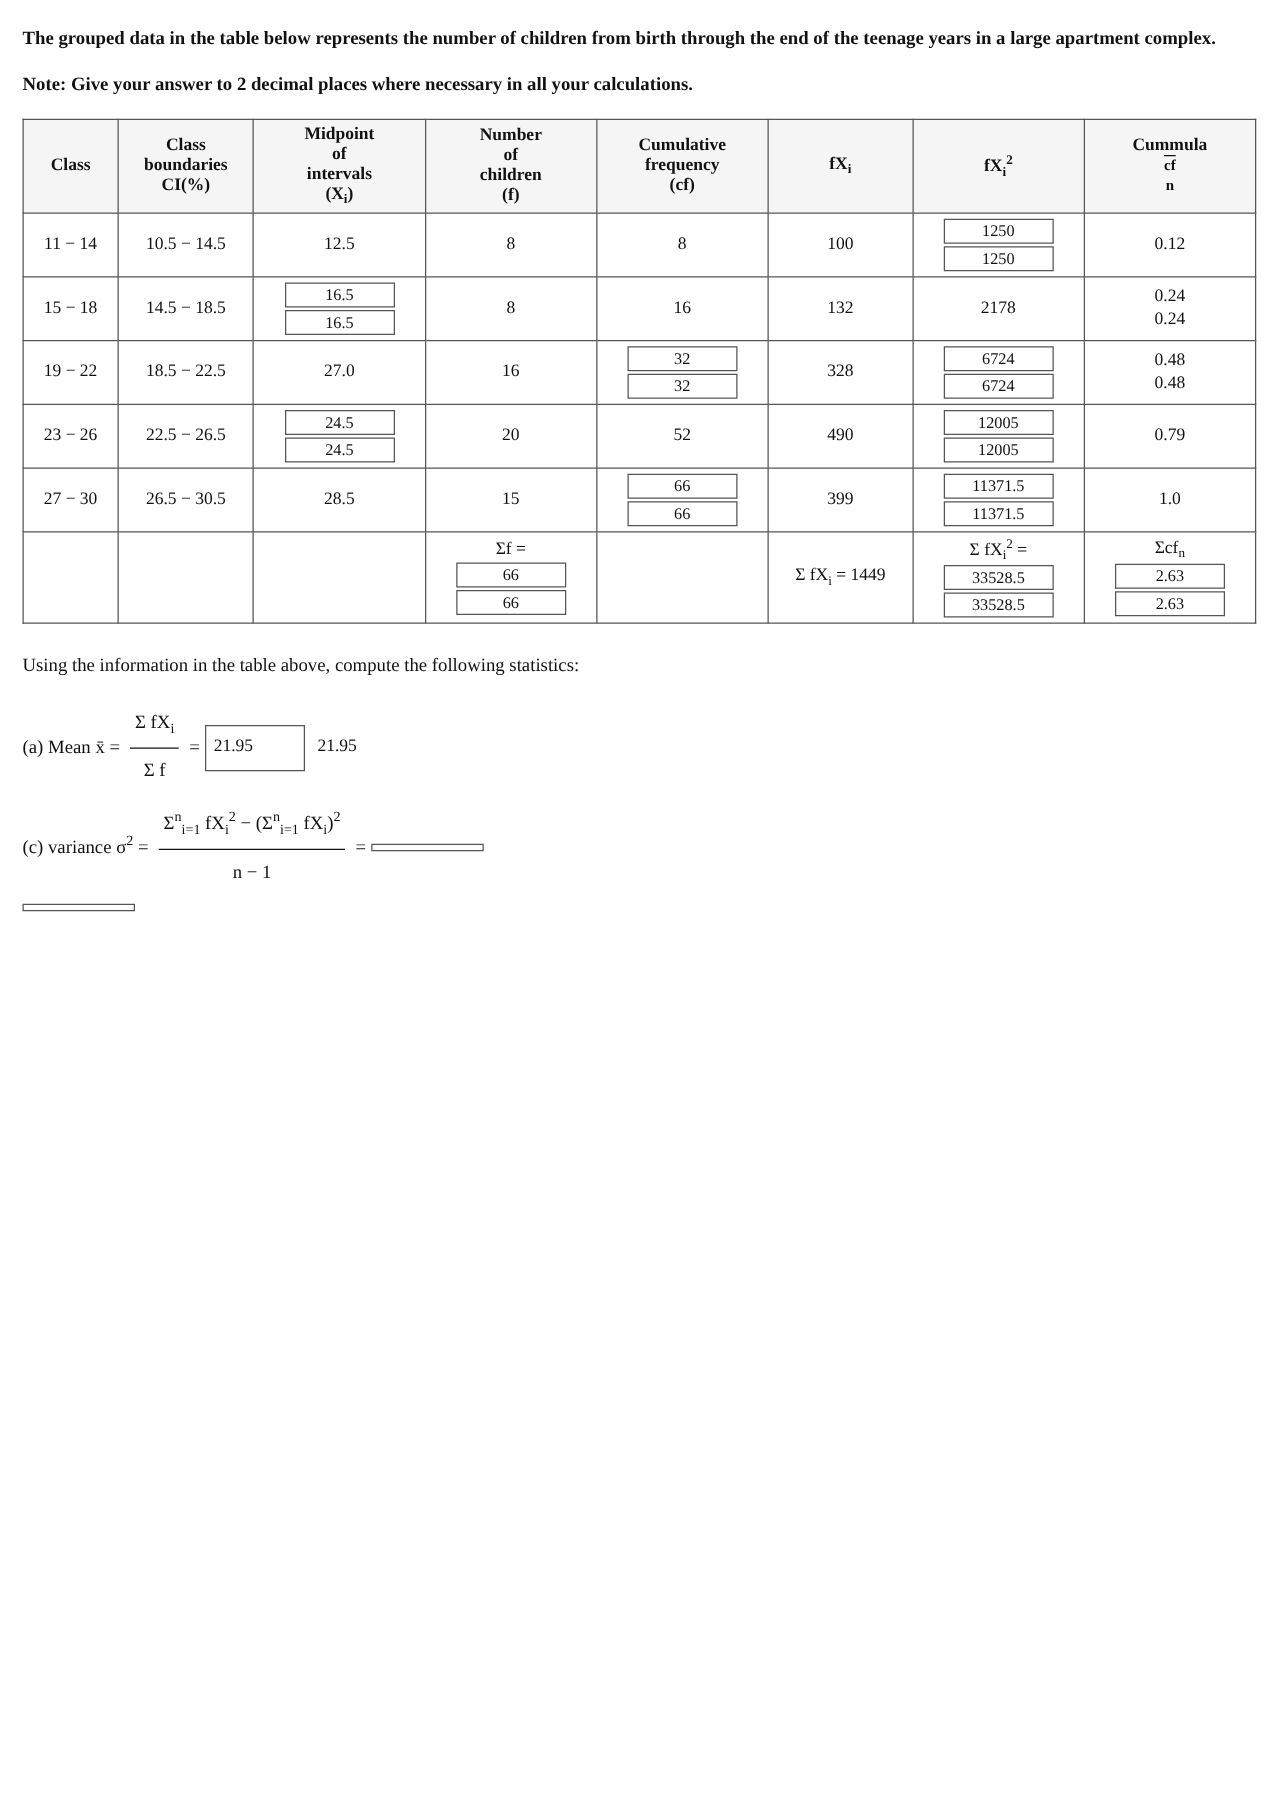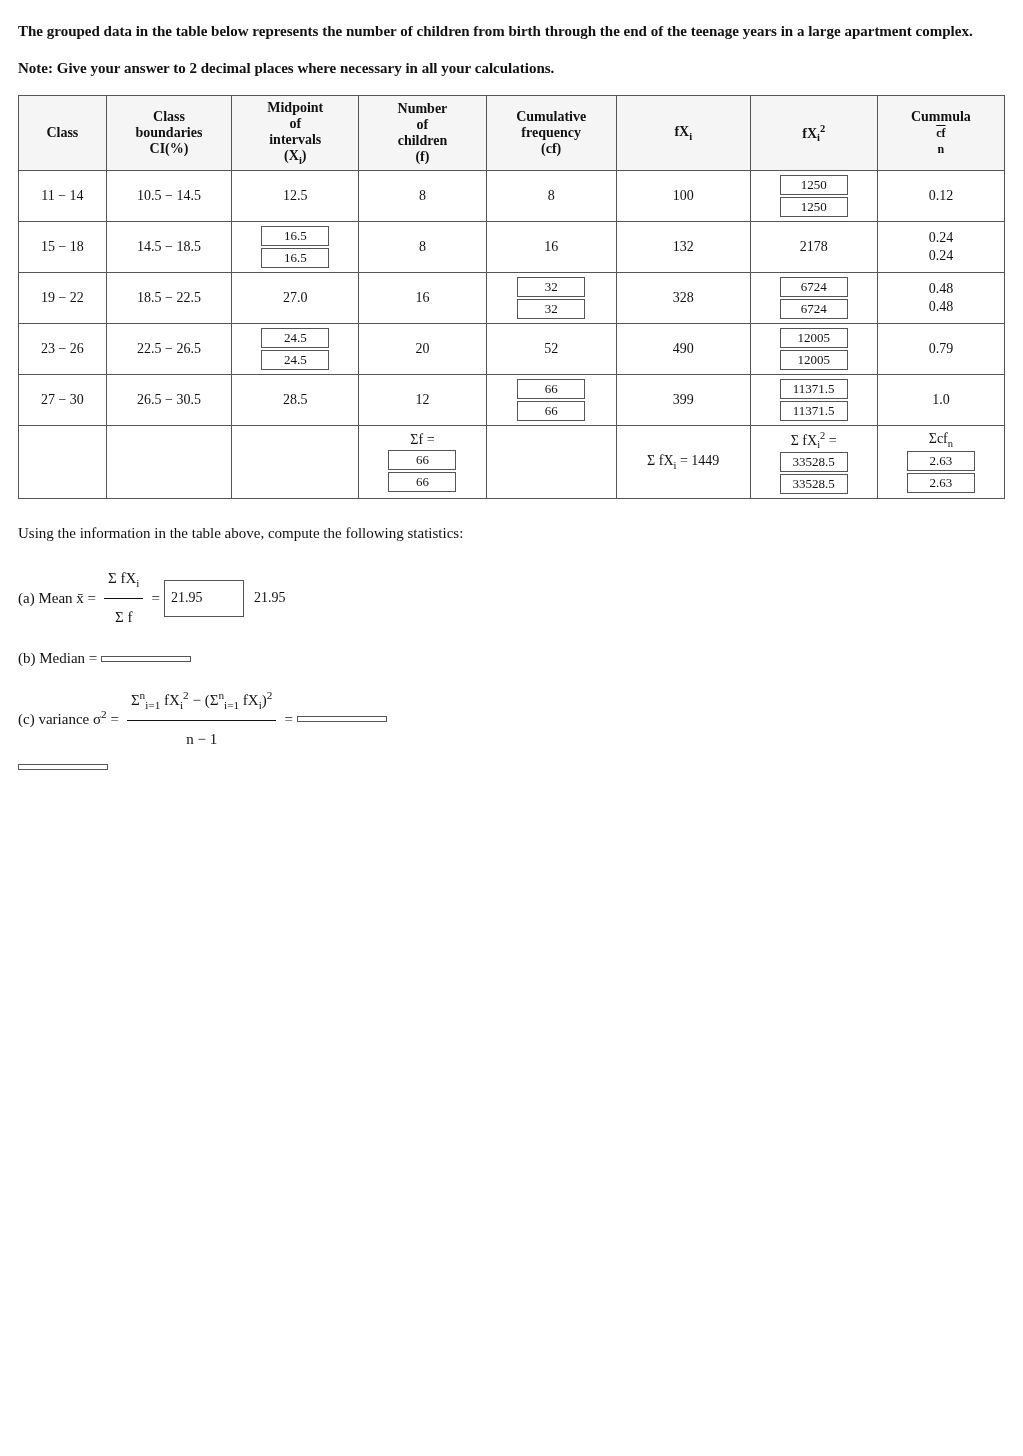--- a/index.html
+++ b/index.html
@@ -78,21 +78,21 @@
       font-size: 14px;
     }
     .cell-stack {
       display: flex;
       flex-direction: column;
       align-items: center;
       gap: 2px;
     }
     .cell-input {
       border: 1px solid #555;
-      width: 68px;
+      width: 88px;
       padding: 1px 4px;
       text-align: center;
       background: #fff;
       font-size: 13px;
     }
     sup { font-size: 0.75em; }
     sub { font-size: 0.75em; }
   </style>
 </head>
 <body>
@@ -196,21 +196,21 @@
           <div class="cell-input">12005</div>
         </div>
       </td>
       <td>0.79</td>
     </tr>
 
     <tr>
       <td>27 − 30</td>
       <td>26.5 − 30.5</td>
       <td>28.5</td>
-      <td>12</td>
+      <td>15</td>
       <td>
         <div class="cell-stack">
           <div class="cell-input">66</div>
           <div class="cell-input">66</div>
         </div>
       </td>
       <td>399</td>
       <td>
         <div class="cell-stack">
           <div class="cell-input">11371.5</div>
@@ -258,24 +258,20 @@
     <span>(a) Mean x̄ =</span>
     <div class="fraction">
       <div class="numer">Σ fX<sub>i</sub></div>
       <div class="denom">Σ f</div>
     </div>
     <span>=</span>
     <div class="answer-input">21.95</div>
     <span class="answer-value">21.95</span>
   </div>
 
-  <div class="math-line">
-    <span>(b) Median =</span>
-    <div class="answer-input" style="min-width:90px;"></div>
-  </div>
 
   <div class="math-line" style="align-items:center;">
     <span>(c) variance σ<sup>2</sup> =</span>
     <div class="fraction">
       <div class="numer">
         Σ<sup>n</sup><sub>i=1</sub> fX<sub>i</sub><sup>2</sup> − (Σ<sup>n</sup><sub>i=1</sub> fX<sub>i</sub>)<sup>2</sup>
       </div>
       <div class="denom">n − 1</div>
     </div>
     <span>=</span>

